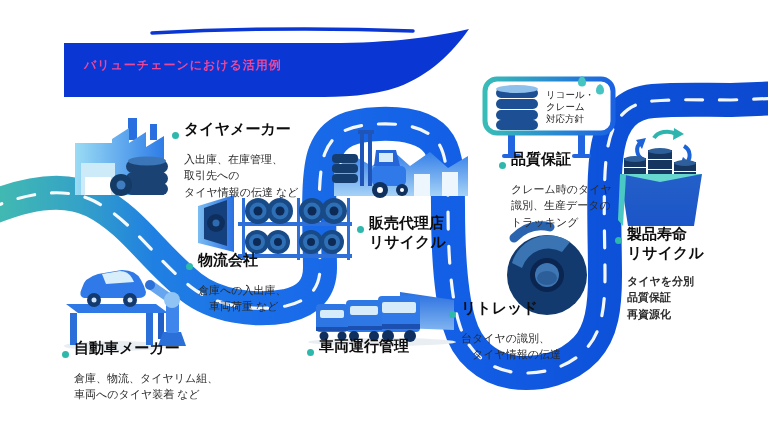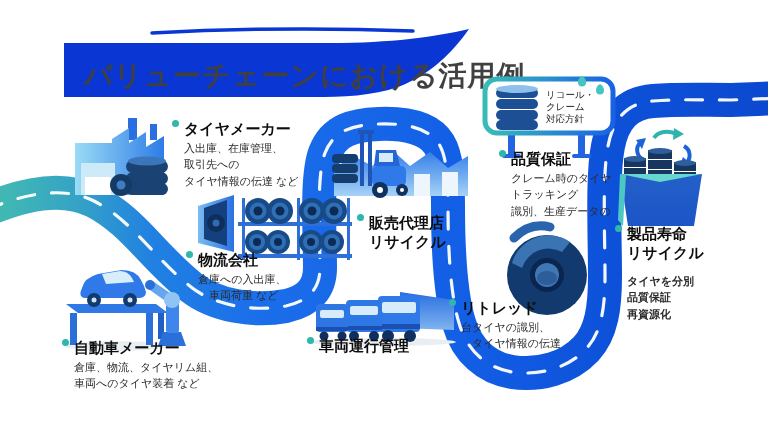--- a/index.html
+++ b/index.html
@@ -1,28 +1,28 @@
 <!DOCTYPE html>
 <html><head>
 <meta charset="utf-8">
 <style>
   html,body{margin:0;padding:0;background:#ffffff;}
   .stage{position:relative;width:768px;height:448px;overflow:hidden;background:#fff;
          font-family:"Liberation Sans","DejaVu Sans",sans-serif;}
   svg{display:block;}
   .road-svg{position:absolute;left:0;top:0;z-index:1;}
   .banner-svg{position:absolute;left:0;top:0;z-index:2;}
-  .page-title{position:absolute;left:84px;top:57px;z-index:3;color:#404040;
-              font-size:28px;font-weight:bold;letter-spacing:1px;}
+  .page-title{position:absolute;left:84px;top:57px;z-index:3;color:#ec4899;
+              font-size:12px;font-weight:bold;letter-spacing:1px;}
   .icon{position:absolute;z-index:3;}
   .node{position:absolute;z-index:4;}
-  .lbl{display:flex;align-items:flex-start;gap:5px;font-size:15px;font-weight:bold;color:#0d0d0d;line-height:1.25;}
+  .lbl{display:flex;align-items:flex-end;gap:5px;font-size:15px;font-weight:bold;color:#0d0d0d;line-height:1.25;}
   .lbl2{font-size:15px;font-weight:bold;color:#0d0d0d;padding-left:12px;line-height:1.25;}
   .dot{width:7px;height:7px;border-radius:50%;background:#2eb8ac;flex:0 0 auto;}
-  .desc{font-size:11px;color:#2b2b2b;line-height:1.5;padding-left:12px;margin-top:1px;white-space:nowrap;}
+  .desc{font-size:11px;color:#2b2b2b;line-height:1.5;padding-left:12px;margin-top:12px;white-space:nowrap;}
 </style>
 </head>
 <body>
 
 <div class="stage">
 
   <svg class="road-svg" width="768" height="448" viewBox="0 0 768 448">
     <defs>
       <linearGradient id="roadG" x1="0" y1="0" x2="768" y2="0" gradientUnits="userSpaceOnUse">
         <stop offset="0" stop-color="#41b9b2"></stop>
@@ -345,22 +345,22 @@
     </div>
   </div>
 
   <div class="node" style="left:499px;top:150px;">
     <div class="lbl">
         <span class="dot"></span>
       <span>品質保証</span>
       </div>
     <div class="desc">
       <div>クレーム時のタイヤ</div>
+      <div>識別、生産データの</div>
       <div>トラッキング</div>
-      <div>識別、生産データの</div>
     </div>
   </div>
 
   <div class="node" style="left:615px;top:225px;">
     <div class="lbl">
         <span class="dot"></span>
       <span>製品寿命</span>
       </div>
     <div class="lbl2">リサイクル</div>
     <div class="desc" style="margin-top:10px;font-weight:bold;">

